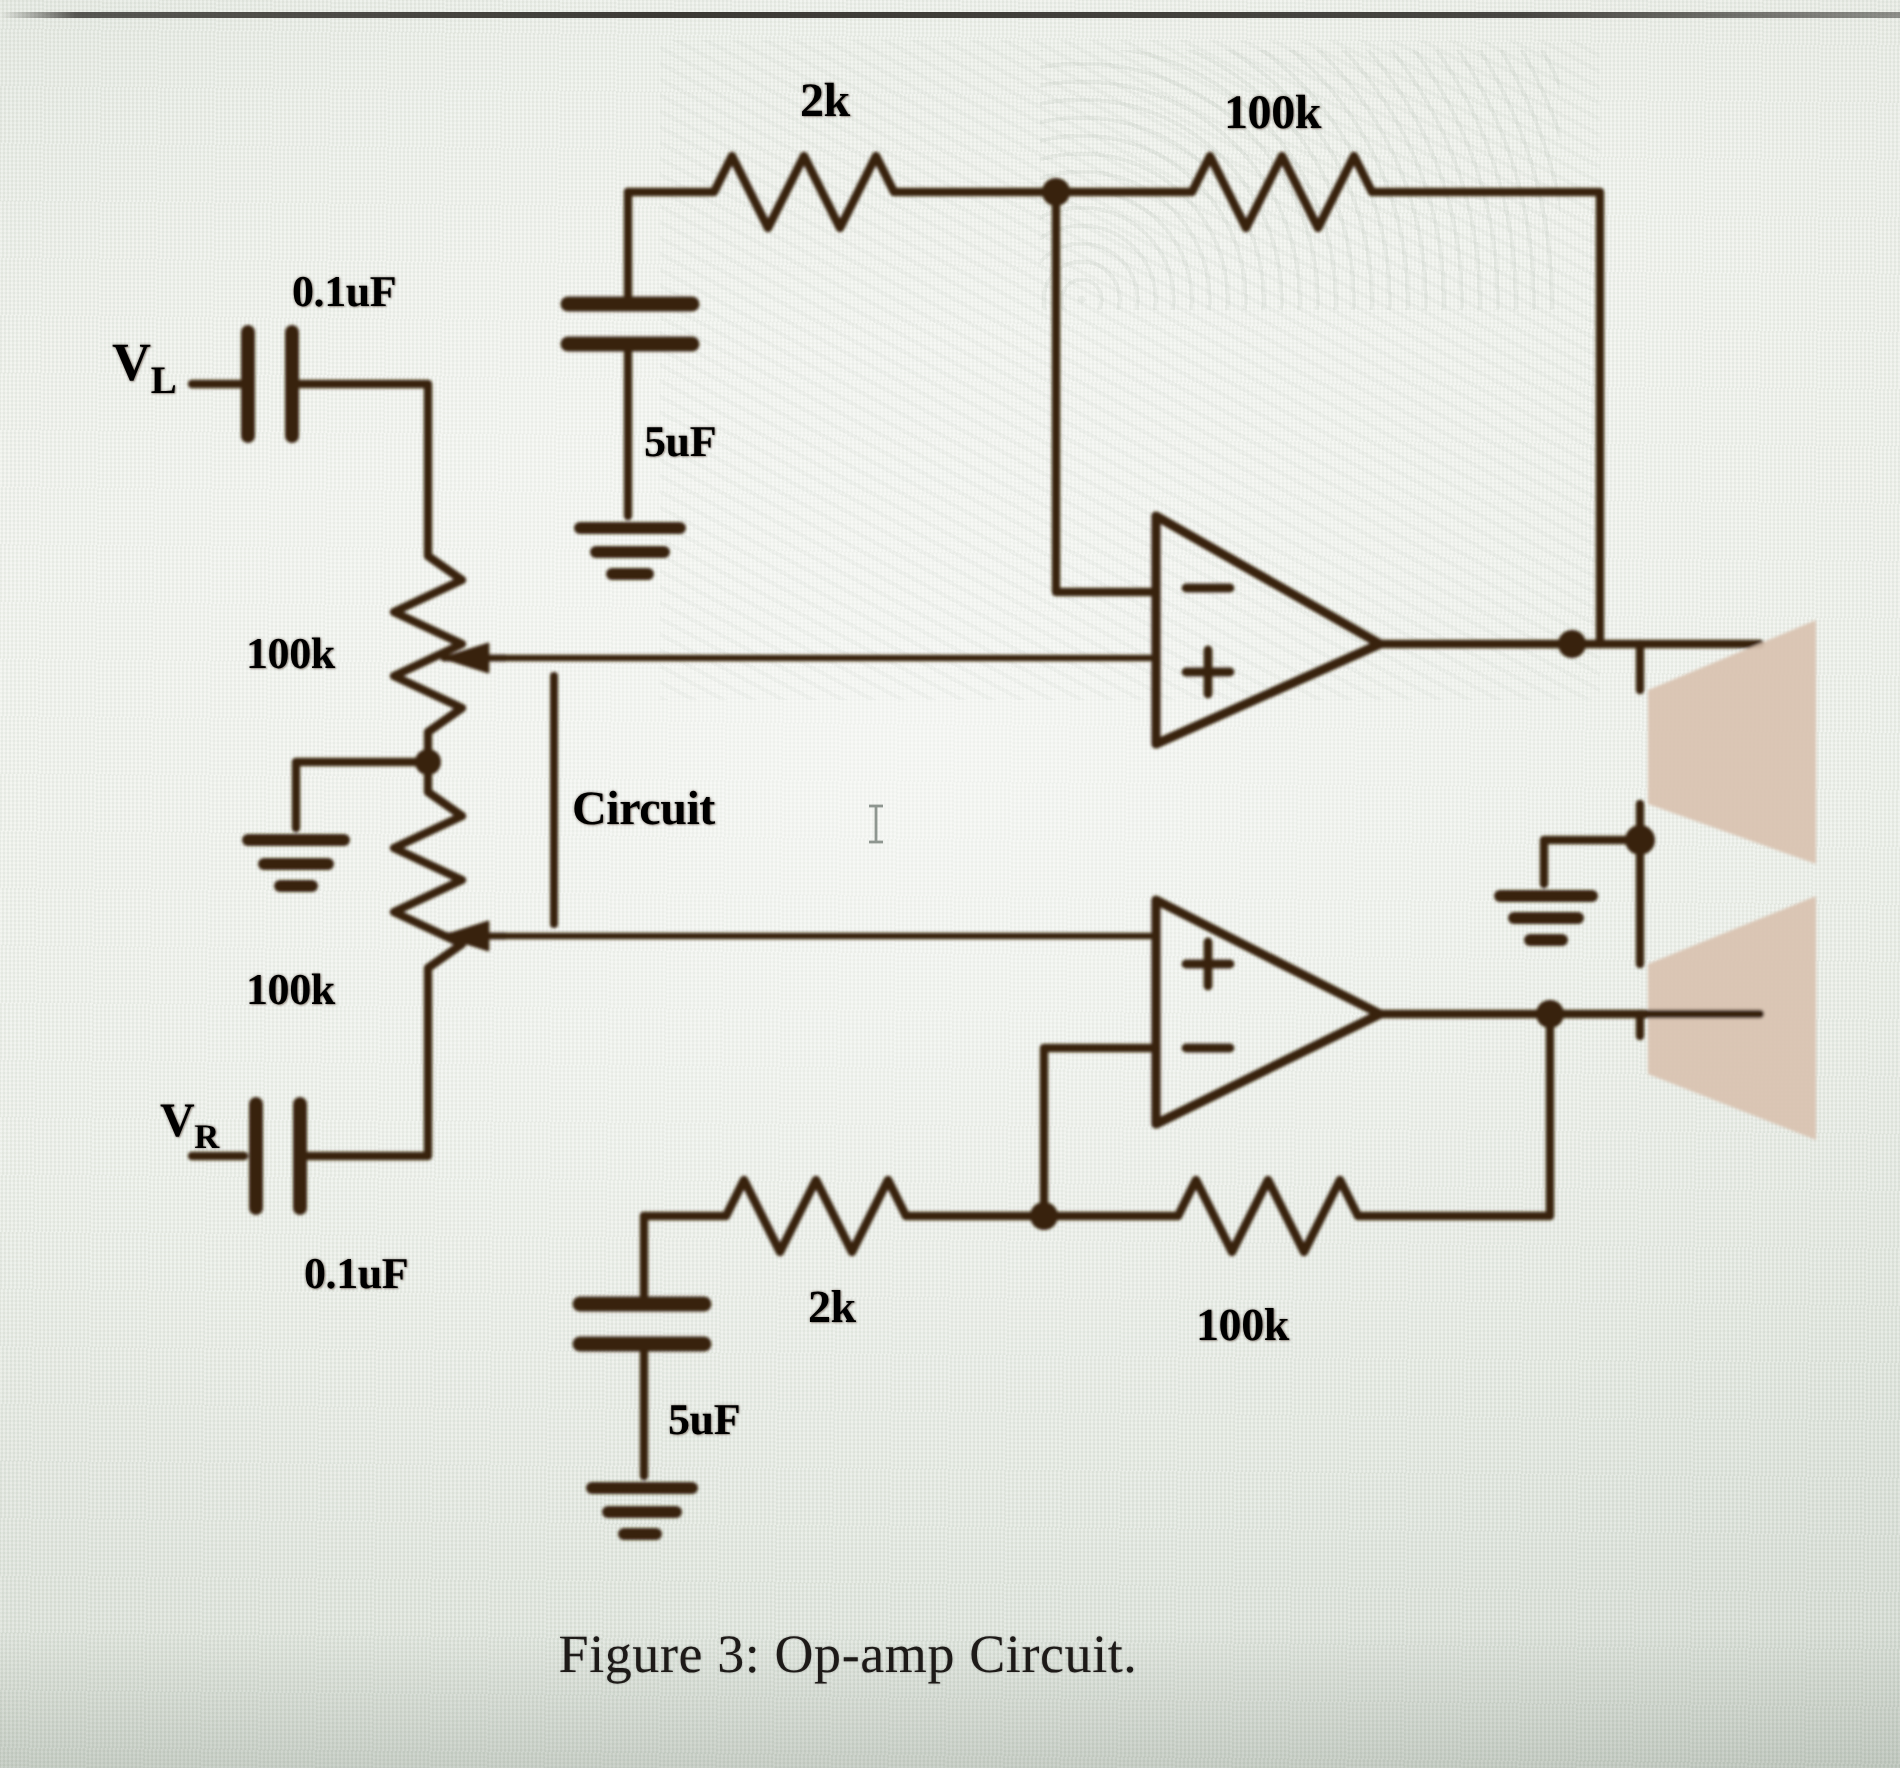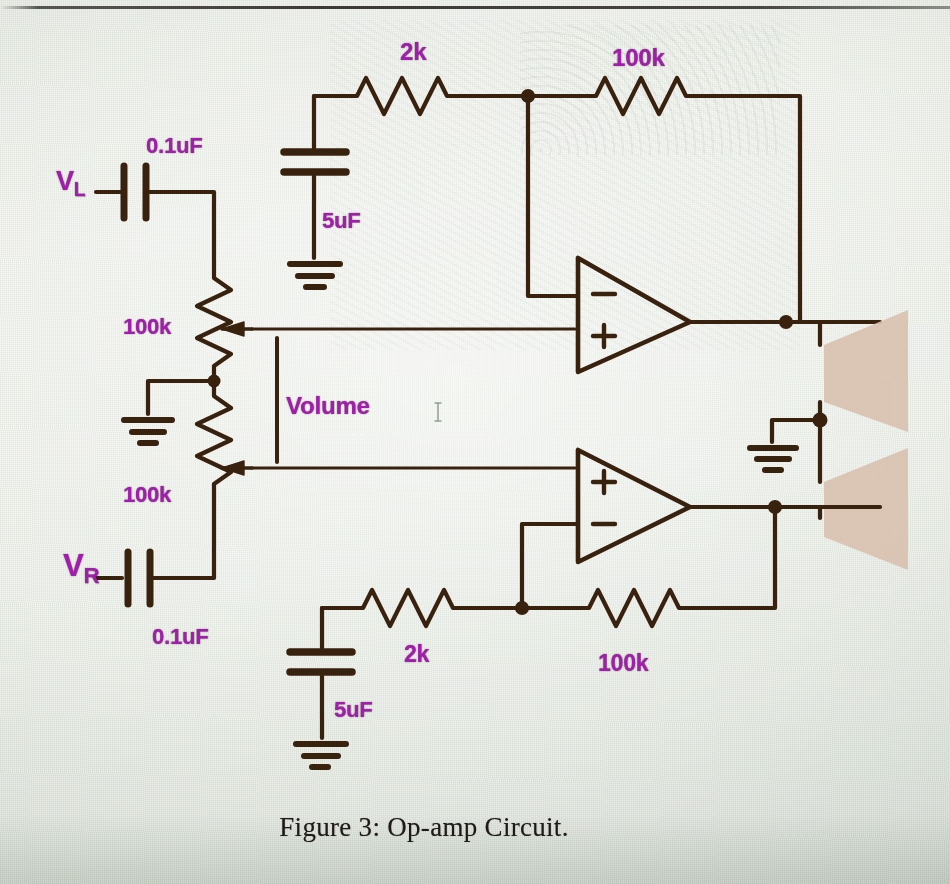--- a/index.html
+++ b/index.html
@@ -53,23 +53,23 @@
     background: linear-gradient(180deg, rgba(120,132,120,0.0) 0%, rgba(110,122,110,0.18) 100%);
     pointer-events: none;
   }
   svg#circuit {
     position: absolute;
     left: 0; top: 0;
     width: 950px; height: 884px;
   }
   .lbl {
     position: absolute;
-    font-family: Liberation Sans, sans-serif;
+    font-family: Liberation Serif, serif;
     font-weight: bold;
-    color: #a21caf;
+    color: #000000;
     white-space: nowrap;
     letter-spacing: -0.2px;
     text-shadow: 0 0 1.4px rgba(60,40,30,0.55), 0.6px 0.4px 0.8px rgba(90,70,55,0.35);
   }
   .lbl.sub sub {
     font-size: 0.72em;
     font-weight: bold;
   }
   #caption {
     position: absolute;
@@ -262,27 +262,27 @@
   <div class="lbl sub" style="left:56px; top:166px; font-size:27px;">
     <span>V</span><sub>L</sub>
   </div>
 
   <div class="lbl" style="left:146px; top:133px; font-size:22px;">0.1uF</div>
 
   <div class="lbl" style="left:123px; top:314px; font-size:22px;">100k</div>
 
   <div class="lbl" style="left:123px; top:482px; font-size:22px;">100k</div>
 
-  <div class="lbl sub" style="left:63px; top:548px; font-size:31px;">
+  <div class="lbl sub" style="left:80px; top:548px; font-size:24px;">
     <span>V</span><sub>R</sub>
   </div>
 
   <div class="lbl" style="left:152px; top:624px; font-size:22px;">0.1uF</div>
 
-  <div class="lbl" style="left:286px; top:392px; font-size:24px;">Volume</div>
+  <div class="lbl" style="left:286px; top:392px; font-size:24px;">Circuit</div>
 
   <div class="lbl" style="left:322px; top:208px; font-size:22px;">5uF</div>
 
   <div class="lbl" style="left:334px; top:697px; font-size:22px;">5uF</div>
 
   <div class="lbl" style="left:400px; top:38px; font-size:24px;">2k</div>
 
   <div class="lbl" style="left:612px; top:44px; font-size:24px;">100k</div>
 
   <div class="lbl" style="left:404px; top:641px; font-size:23px;">2k</div>

